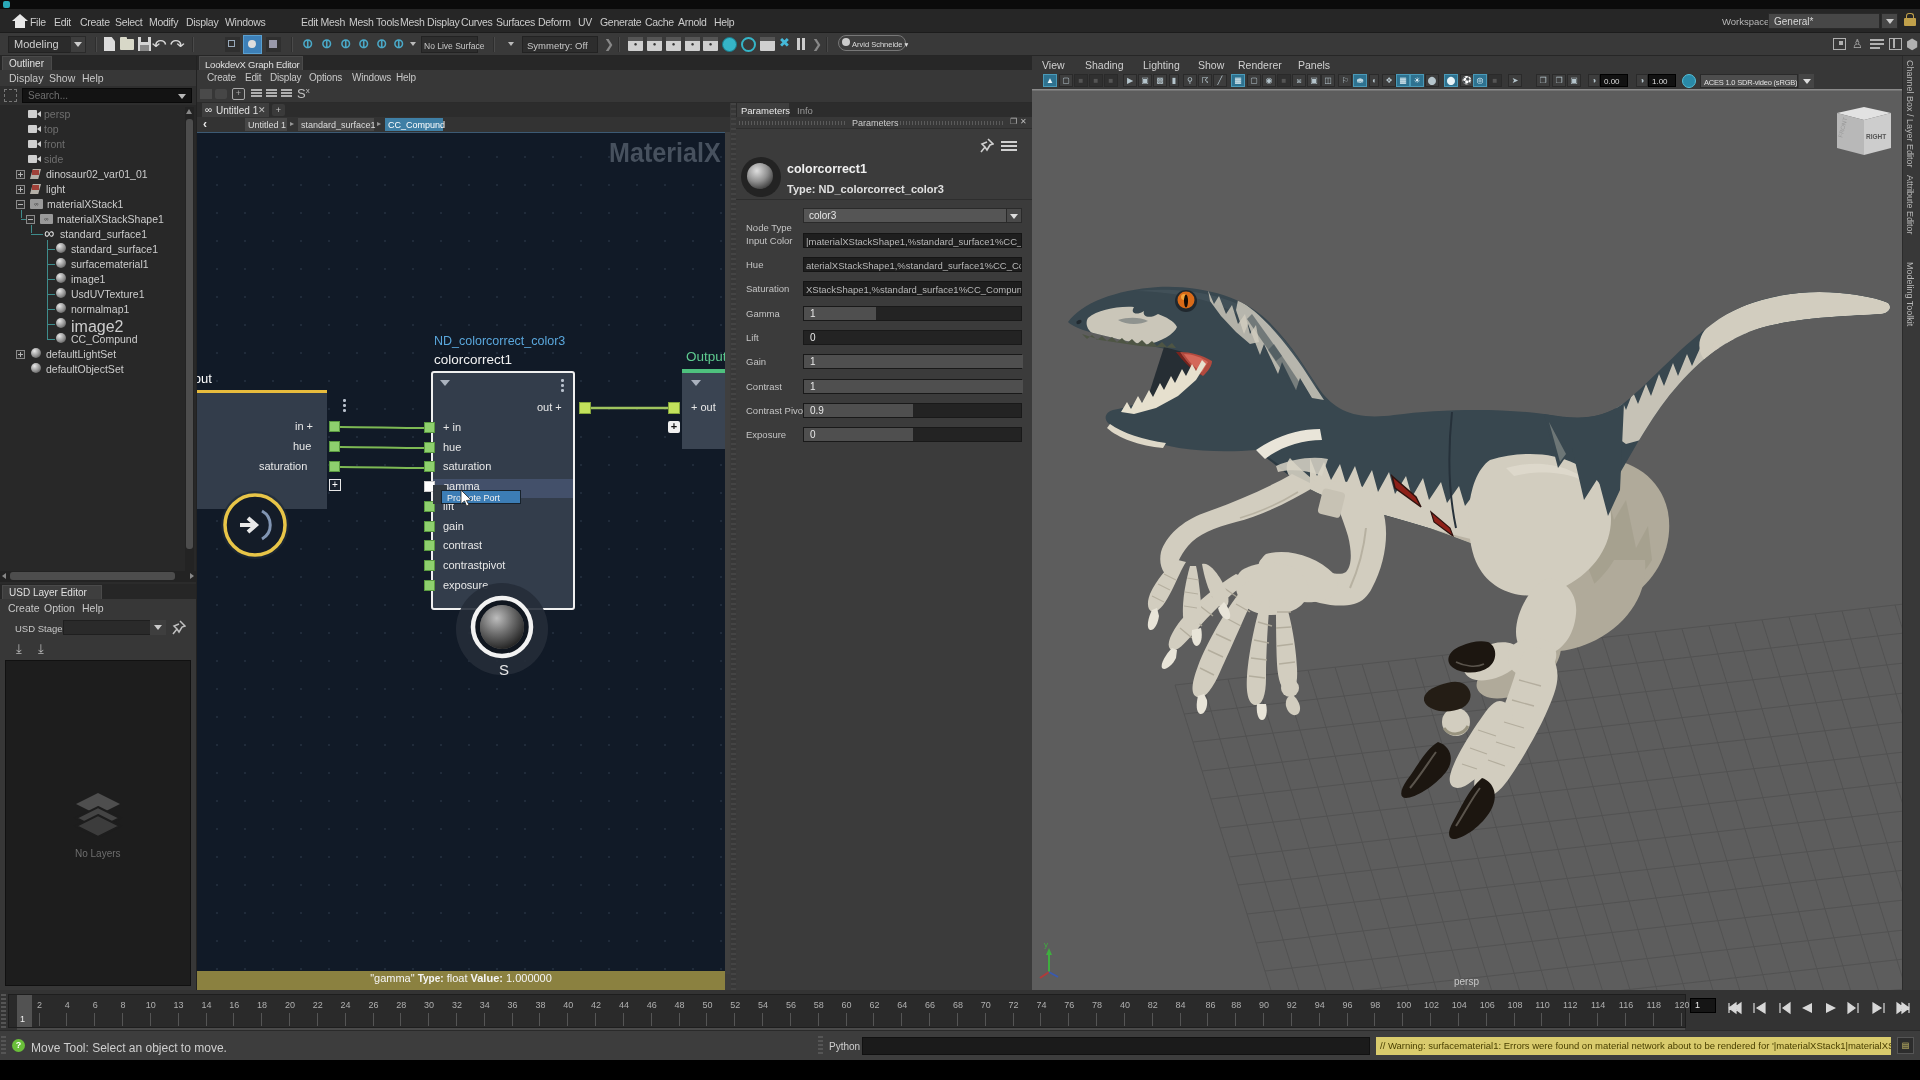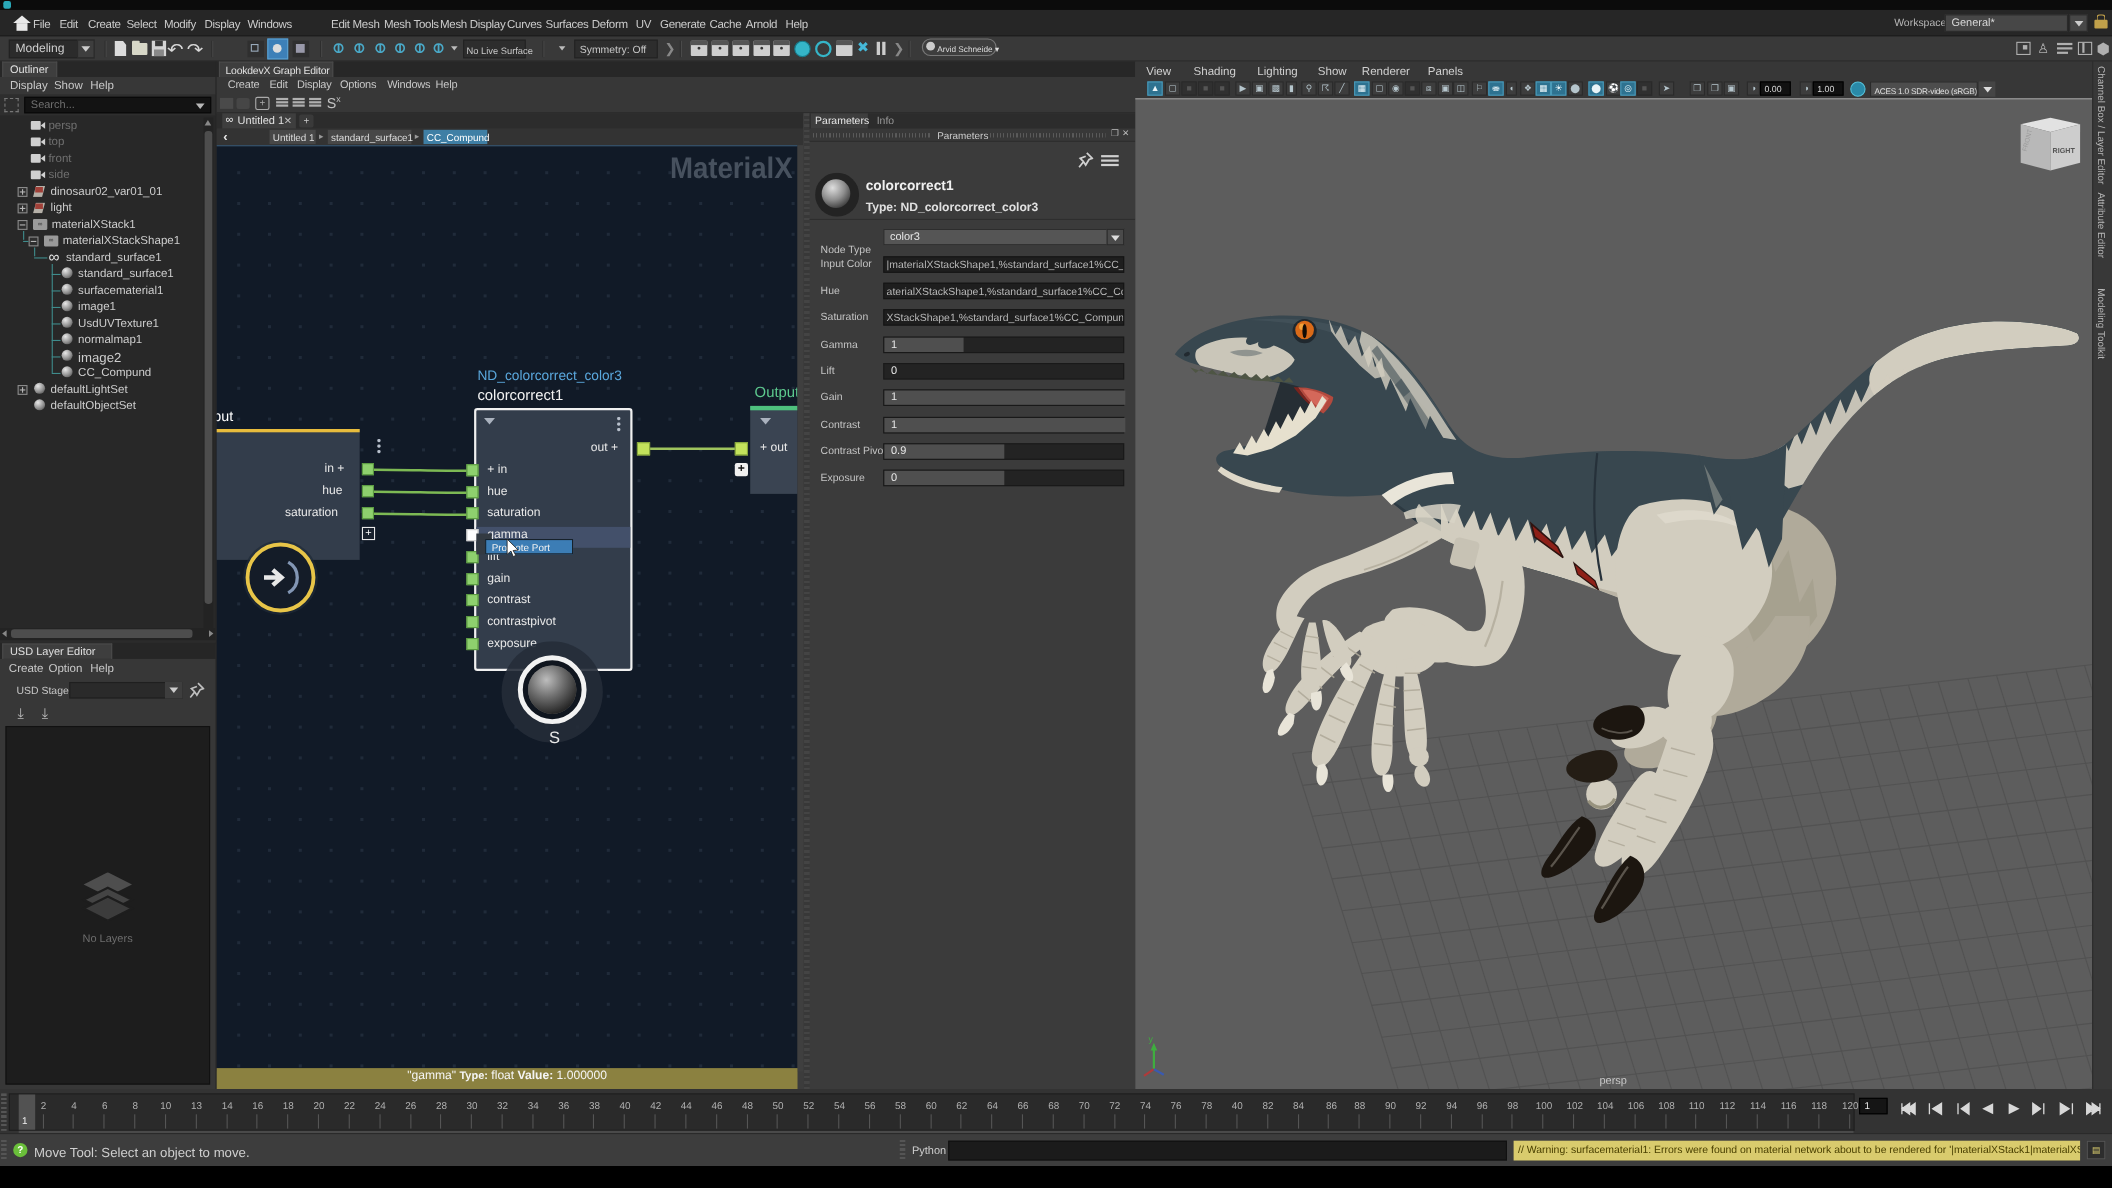--- a/index.html
+++ b/index.html
@@ -198,21 +198,21 @@
 <div class="abs txt" style="left:71px;top:138px;font-size:10.5px;color:#cdcdcd;">standard_surface1</div>
 <div class="abs" style="left:56px;top:153px;width:10px;height:10px;border-radius:50%;background:radial-gradient(circle at 35% 30%,#e8e8e8,#909090 55%,#3a3a3a);"></div>
 <div class="abs txt" style="left:71px;top:153px;font-size:10.5px;color:#cdcdcd;">surfacematerial1</div>
 <div class="abs" style="left:56px;top:168px;width:10px;height:10px;border-radius:50%;background:radial-gradient(circle at 35% 30%,#e8e8e8,#909090 55%,#3a3a3a);"></div>
 <div class="abs txt" style="left:71px;top:168px;font-size:10.5px;color:#cdcdcd;">image1</div>
 <div class="abs" style="left:56px;top:183px;width:10px;height:10px;border-radius:50%;background:radial-gradient(circle at 35% 30%,#e8e8e8,#909090 55%,#3a3a3a);"></div>
 <div class="abs txt" style="left:71px;top:183px;font-size:10.5px;color:#cdcdcd;">UsdUVTexture1</div>
 <div class="abs" style="left:56px;top:198px;width:10px;height:10px;border-radius:50%;background:radial-gradient(circle at 35% 30%,#e8e8e8,#909090 55%,#3a3a3a);"></div>
 <div class="abs txt" style="left:71px;top:198px;font-size:10.5px;color:#cdcdcd;">normalmap1</div>
 <div class="abs" style="left:56px;top:213px;width:10px;height:10px;border-radius:50%;background:radial-gradient(circle at 35% 30%,#e8e8e8,#909090 55%,#3a3a3a);"></div>
-<div class="abs txt" style="left:71px;top:213px;font-size:12px;color:#cdcdcd;">image2</div>
+<div class="abs txt" style="left:71px;top:213px;font-size:16px;color:#cdcdcd;">image2</div>
 <div class="abs" style="left:56px;top:228px;width:10px;height:10px;border-radius:50%;background:radial-gradient(circle at 35% 30%,#e8e8e8,#909090 55%,#3a3a3a);"></div>
 <div class="abs txt" style="left:71px;top:228px;font-size:10.5px;color:#cdcdcd;">CC_Compund</div>
 <div class="abs" style="left:21px;top:105px;width:1px;height:8px;background:#3f8c8c;"></div>
 <div class="abs" style="left:21px;top:114px;width:5px;height:1px;background:#3f8c8c;"></div>
 <div class="abs" style="left:31px;top:120px;width:1px;height:8px;background:#3f8c8c;"></div>
 <div class="abs" style="left:31px;top:129px;width:12px;height:1px;background:#3f8c8c;"></div>
 <div class="abs" style="left:47px;top:135px;width:1px;height:99px;background:#3f8c8c;"></div>
 <div class="abs" style="left:47px;top:144px;width:8px;height:1px;background:#3f8c8c;"></div>
 <div class="abs" style="left:47px;top:159px;width:8px;height:1px;background:#3f8c8c;"></div>
 <div class="abs" style="left:47px;top:174px;width:8px;height:1px;background:#3f8c8c;"></div>

